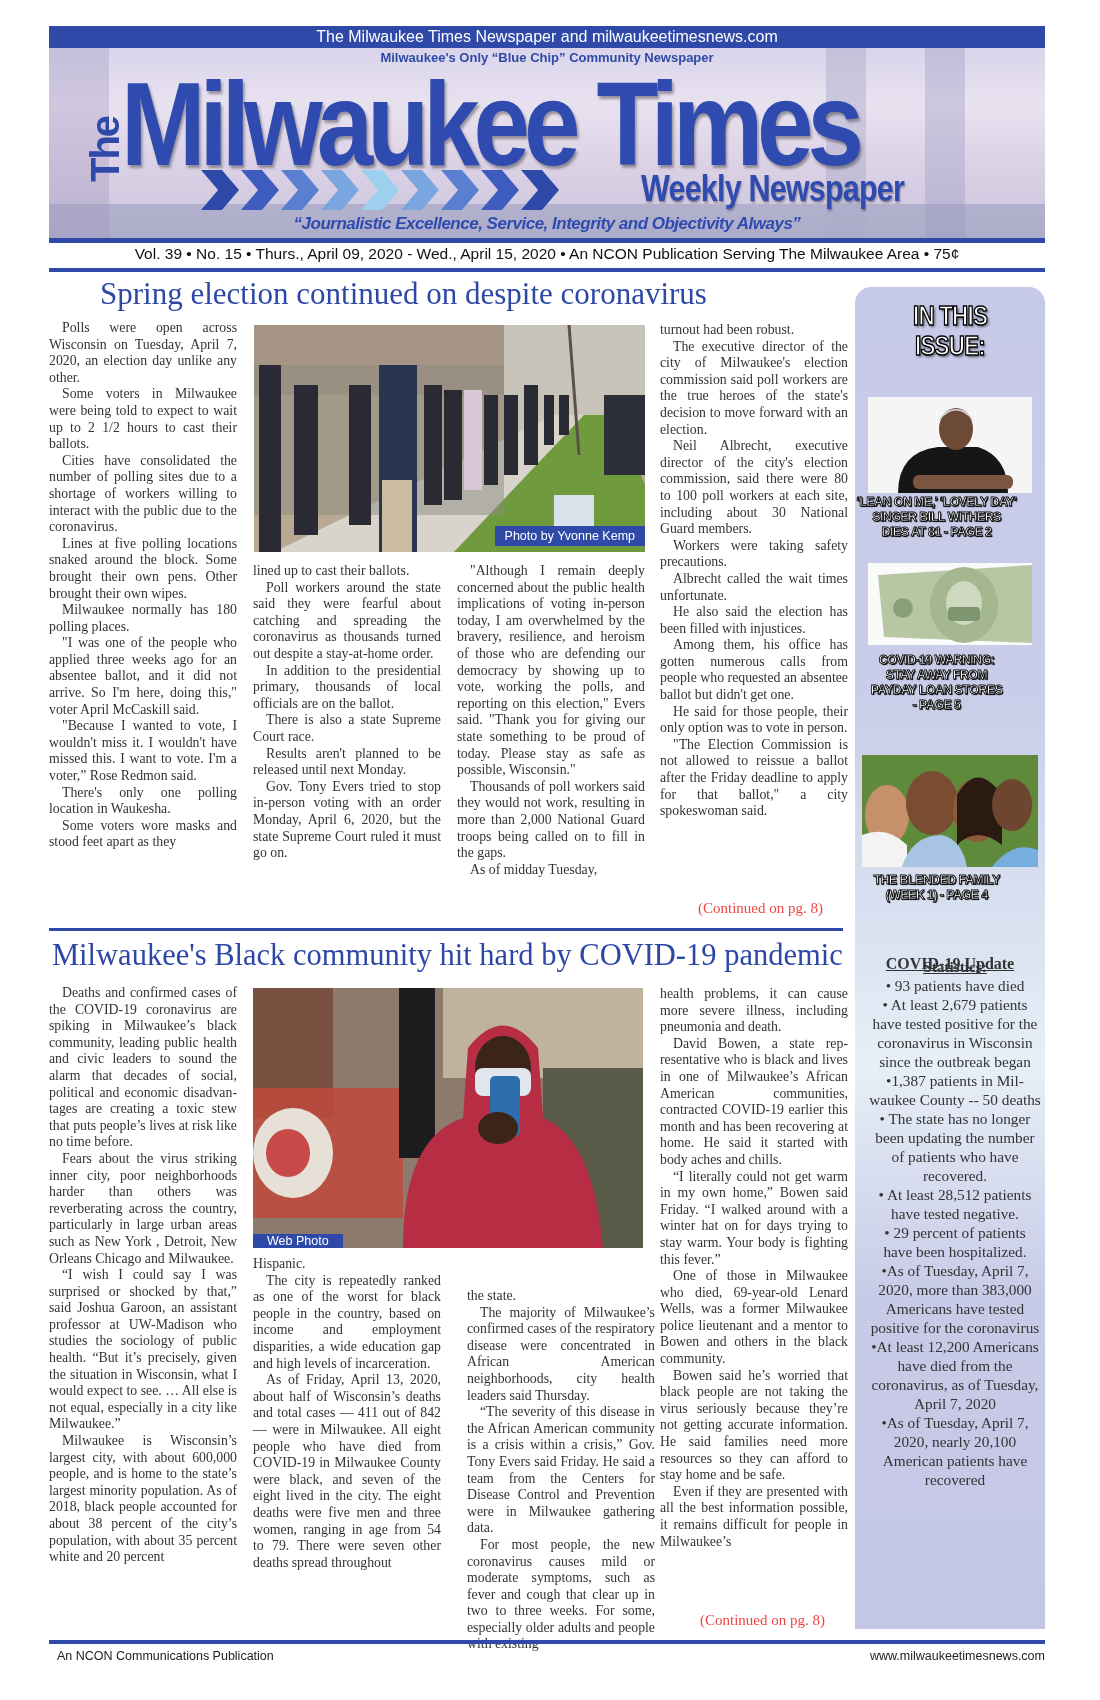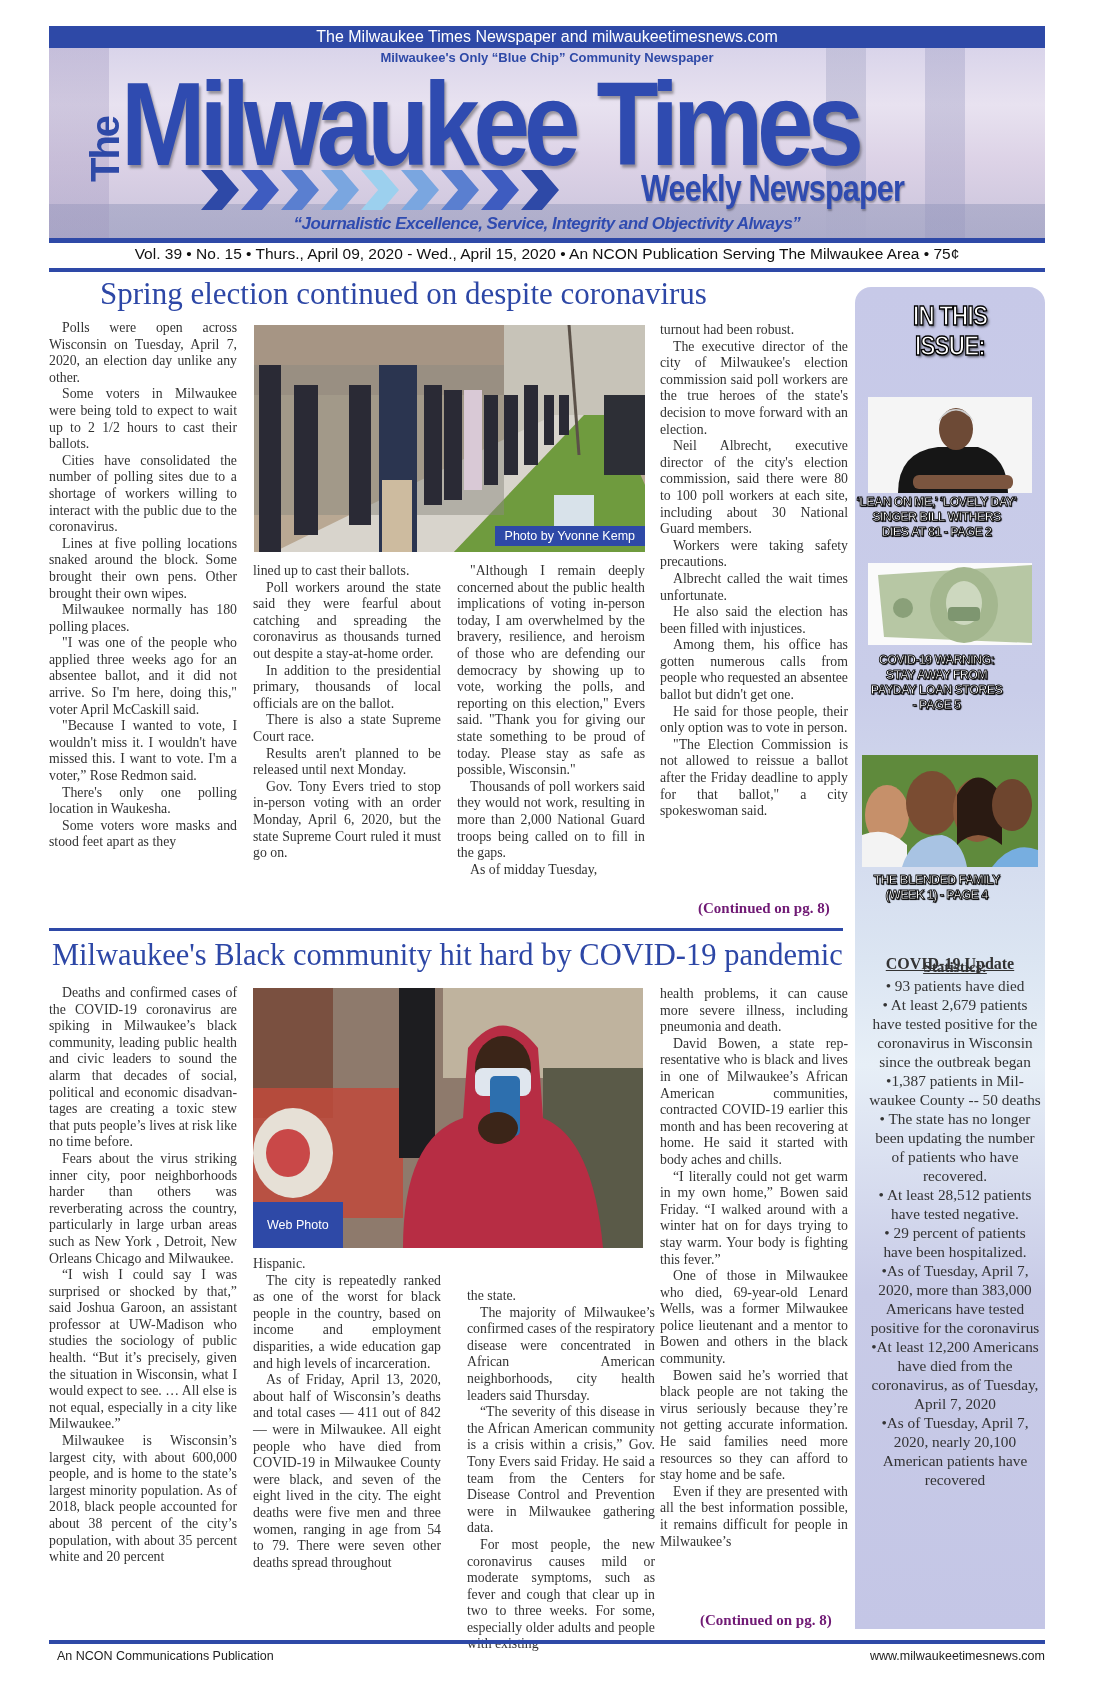--- a/index.html
+++ b/index.html
@@ -33,21 +33,21 @@
   .slogan { left: 0; width: 996px; top: 166px; text-align: center; font-family: "Liberation Sans", sans-serif; font-weight: bold;
     font-style: italic; font-size: 17px; color: #2f4bb0; letter-spacing: -0.5px; }
   .mast-rule { left: 49px; top: 238px; width: 996px; height: 5px; background: #2e49a7; }
   .issue-line { left: 49px; top: 245px; width: 996px; text-align: center; font-family: "Liberation Sans", sans-serif; font-size: 15.5px; color: #111; white-space: nowrap; }
   .issue-rule { left: 49px; top: 268px; width: 996px; height: 4px; background: #2e49a7; }
 
   
   .headline { font-family: "Liberation Serif", serif; color: #2d47a6; font-size: 31px; white-space: nowrap; }
   .body-col { font-size: 13.8px; line-height: 16.6px; text-align: justify; color: #333; hyphens: manual; }
   .body-col p { text-indent: 13px; }
-  .continued { font-weight: bold; font-size: 15px; color: #701a75; }
+  .continued { font-weight: normal; font-size: 15px; color: #ef4444; }
 
   .photo { overflow: hidden; }
   .photo-credit { position: absolute; background: #2e49a7; color: #fff; font-family: "Liberation Sans", sans-serif; font-size: 12.5px; padding: 3px 10px; }
 
   
   .sidebar { left: 855px; top: 287px; width: 190px; height: 1342px; border-radius: 16px 16px 0 0;
     background: linear-gradient(180deg, #c7c9e8 0%, #c9cde9 30%, #dbe5f2 50%, #e7eff7 58%, #c8cbe7 75%, #c4c6e6 100%); }
   .in-this { left: 0; width: 190px; top: 14px; text-align: center; font-family: "Liberation Sans", sans-serif; font-weight: bold;
     font-size: 28px; line-height: 30px; color: #fff; letter-spacing: -1px; transform: scaleX(0.8);
     -webkit-text-stroke: 1.5px #000; text-shadow: 2px 2px 3px rgba(0,0,0,0.6); }
@@ -181,21 +181,21 @@
     <rect x="0" y="100" width="150" height="130" fill="#c04a3c" opacity="0.85"></rect>
     <ellipse cx="40" cy="165" rx="40" ry="45" fill="#e6e0d6"></ellipse>
     <ellipse cx="35" cy="165" rx="22" ry="24" fill="#c94848"></ellipse>
     <rect x="146" y="0" width="36" height="170" fill="#1d1d20"></rect>
     <path d="M150 260 Q150 150 210 130 L215 60 Q250 15 285 60 L290 130 Q340 150 350 260 Z" fill="#b72d44"></path>
     <ellipse cx="250" cy="80" rx="28" ry="32" fill="#3b2518"></ellipse>
     <rect x="222" y="80" width="56" height="28" rx="8" fill="#dfe6ee"></rect>
     <rect x="237" y="88" width="30" height="60" rx="5" fill="#2d6fae"></rect>
     <ellipse cx="245" cy="140" rx="20" ry="16" fill="#3b2518"></ellipse>
   </svg>
-  <div class="photo-credit" style="left:0; bottom:0; padding:16px 14px;">Web Photo</div>
+  <div class="photo-credit" style="left:0; bottom:0; padding:0 14px;">Web Photo</div>
 </div>
 
 <div class="abs body-col" style="left:253px; top:1256px; width:188px;">
   <p style="text-indent:0">Hispanic.</p>
   <p>The city is repeatedly ranked as one of the worst for black people in the coun­try, based on income and em­ployment disparities, a wide education gap and high levels of incarceration.</p>
   <p>As of Friday, April 13, 2020, about half of Wis­consin’s deaths and total cases — 411 out of 842 — were in Milwaukee. All eight people who have died from COVID-19 in Milwaukee County were black, and sev­en of the eight lived in the city. The eight deaths were five men and three women, ranging in age from 54 to 79. There were seven other deaths spread throughout</p>
 </div>
 
 <div class="abs body-col" style="left:467px; top:1256px; width:188px;margin-top:32px;">
   <p style="text-indent:0">the state.</p>

